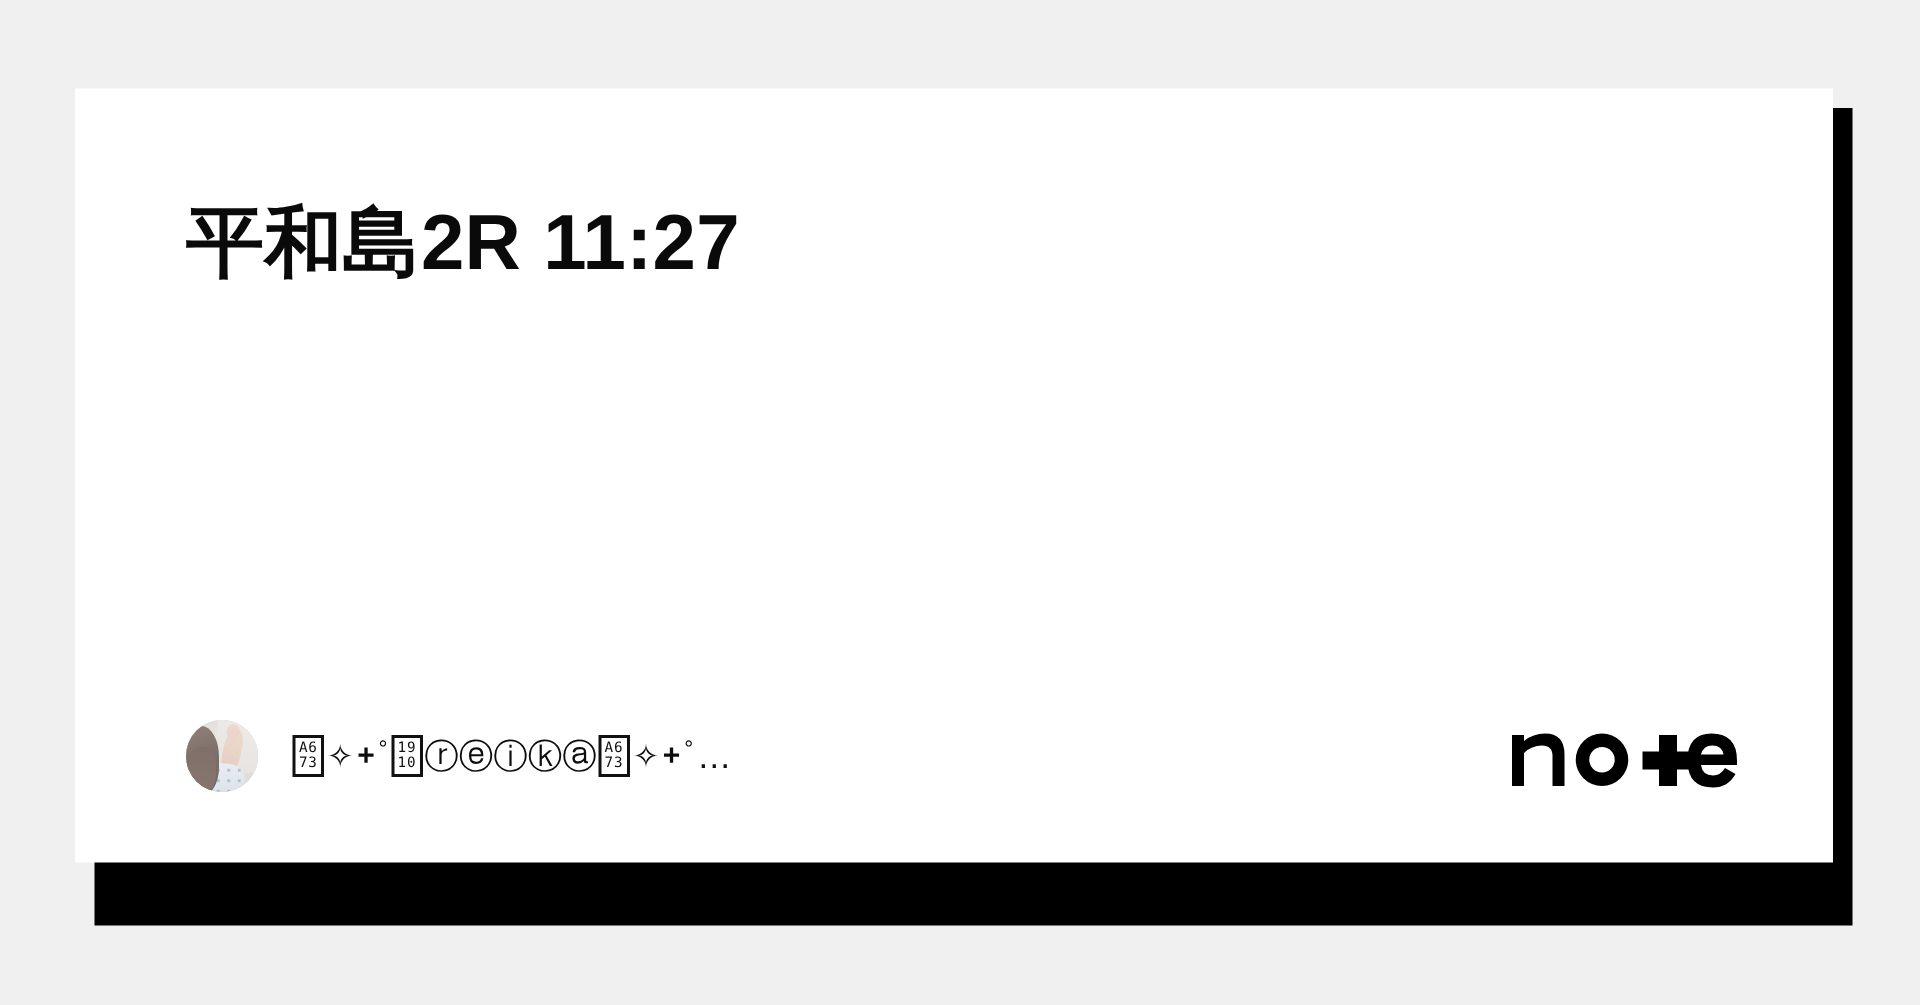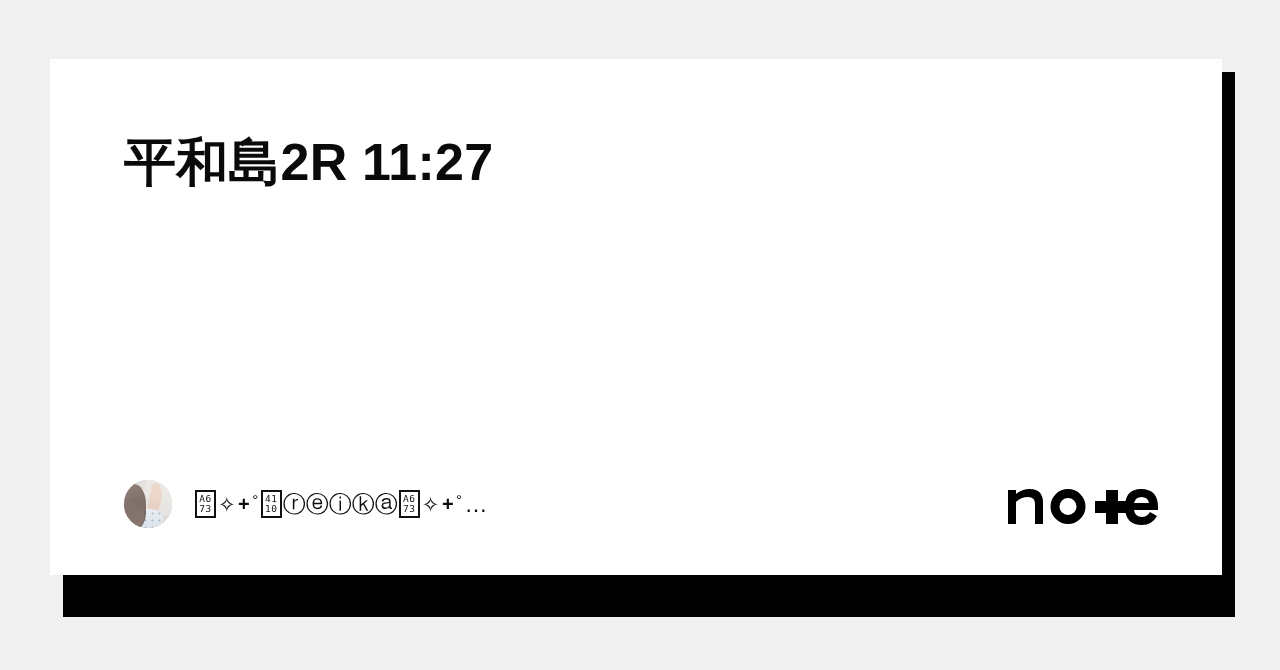--- a/index.html
+++ b/index.html
@@ -259,21 +259,21 @@
 
         <div class="author-name" id="author-name">
             <span class="tofu">
               <span>A6</span>
               <span>73</span>
             </span>
             <span class="deco deco-star">✧</span>
             <span class="deco deco-plus">+</span>
             <span class="deco deco-deg">°</span>
             <span class="tofu">
-              <span>41</span>
+              <span>19</span>
               <span>10</span>
             </span>
             <span class="circled">ⓡ</span>
             <span class="circled">ⓔ</span>
             <span class="circled">ⓘ</span>
             <span class="circled">ⓚ</span>
             <span class="circled">ⓐ</span>
             <span class="tofu">
               <span>A6</span>
               <span>73</span>

